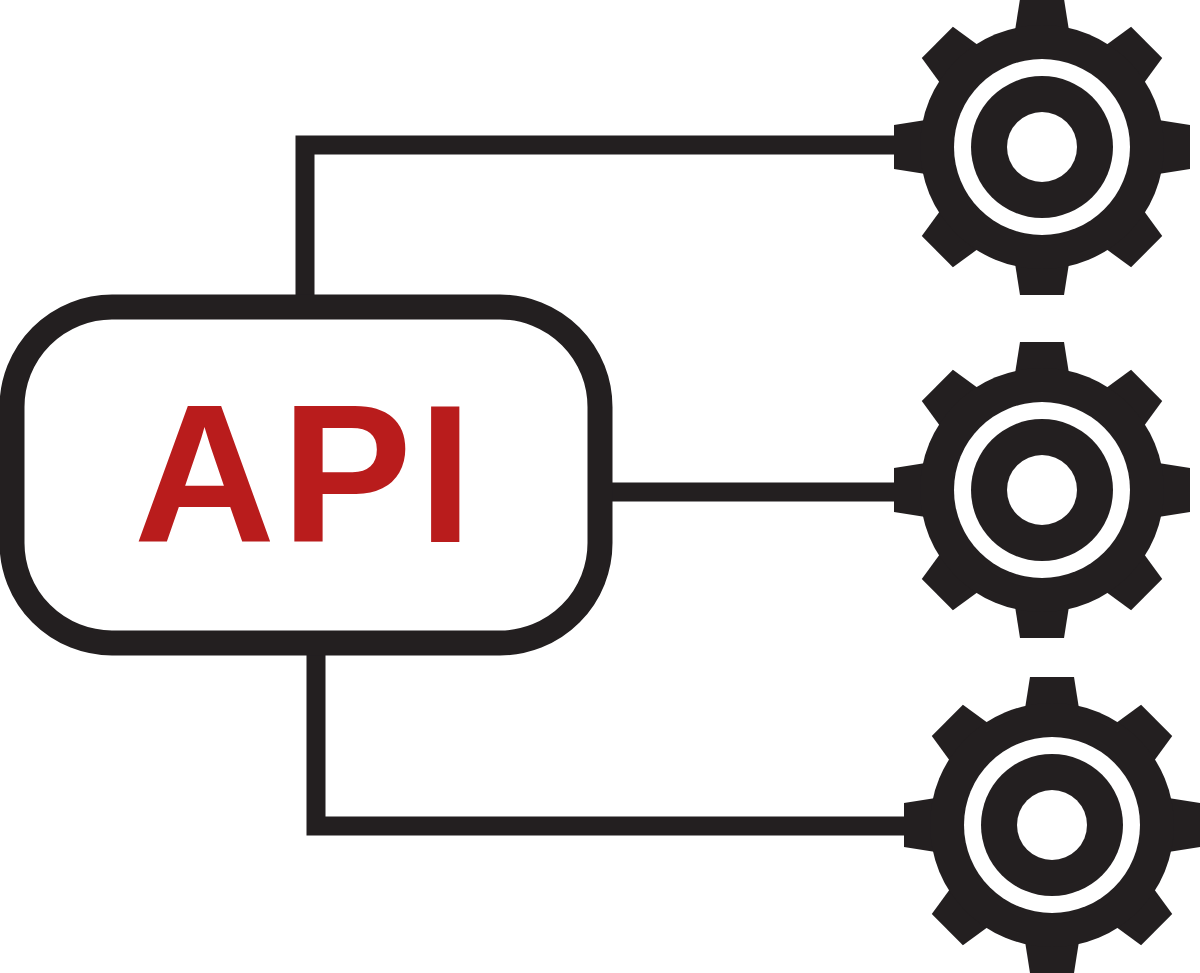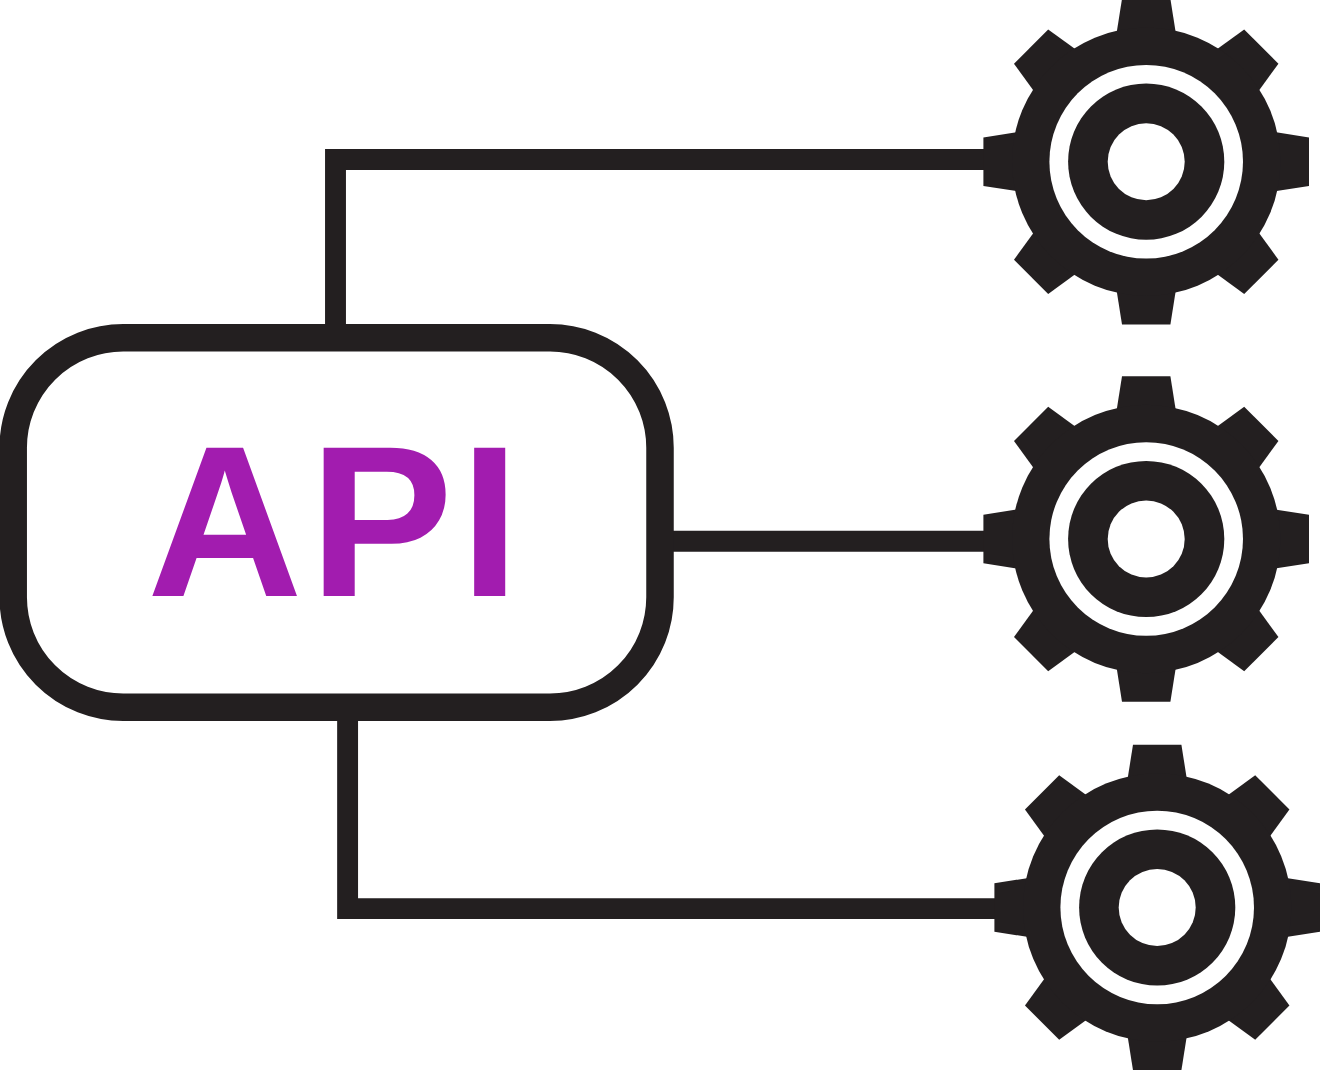--- a/index.html
+++ b/index.html
@@ -1,18 +1,18 @@
 <!DOCTYPE html>
 <html><head>
 <meta charset="utf-8">
 <style>
   html, body { margin:0; padding:0; background:#ffffff; }
   body { width:1200px; height:973px; overflow:hidden; position:relative; font-family:"Liberation Sans", sans-serif; }
   svg { position:absolute; left:0; top:0; }
-  .api-label { position:absolute; left:25px; top:320px; width:562px; height:310px; display:flex; align-items:center; justify-content:center; font-family:"Liberation Sans", sans-serif; font-weight:bold; font-size:196px; color:#a21caf; letter-spacing:6px; line-height:1; }
+  .api-label { position:absolute; left:25px; top:320px; width:562px; height:310px; display:flex; align-items:center; justify-content:center; font-family:"Liberation Sans", sans-serif; font-weight:bold; font-size:196px; color:#b91c1c; letter-spacing:6px; line-height:1; }
 </style>
 </head>
 <body>
 
 <svg width="1200" height="973" viewBox="0 0 1200 973">
   <defs>
     <g id="gear">
 
       <g fill="#231f20">
         <polygon points="-22,-148 22,-148 28,-110 -28,-110"></polygon>

